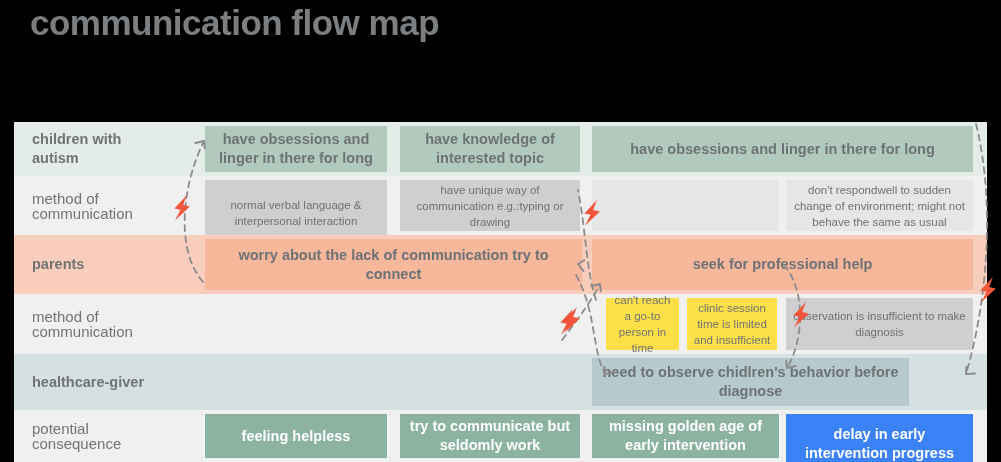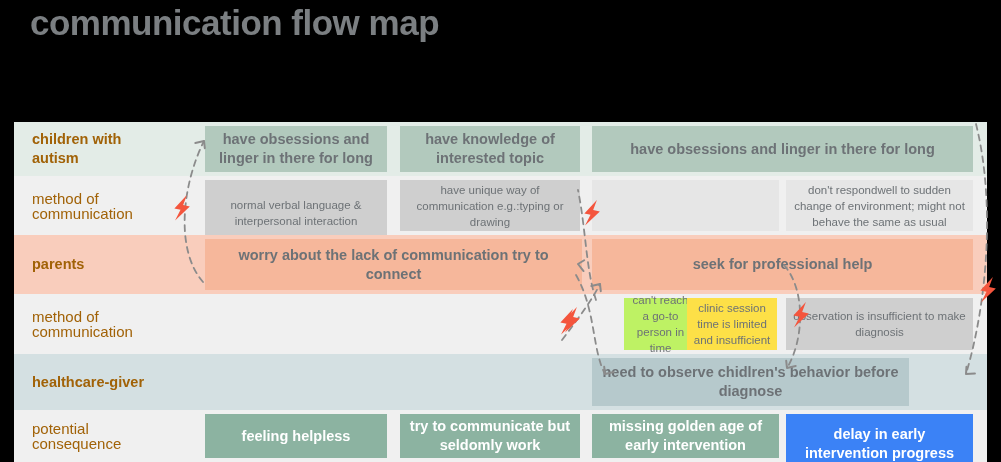--- a/index.html
+++ b/index.html
@@ -11,21 +11,21 @@
     position:absolute;left:30px;top:0px;
     font-size:35px;font-weight:bold;color:#7b7f82;
     letter-spacing:-0.5px;line-height:46px;
   }
   #grid{
     position:absolute;left:14px;top:122px;width:973px;height:340px;
   }
   .row{position:absolute;left:0;width:973px;}
   .rowbg{position:absolute;left:0;top:0;width:973px;height:100%;}
   .rowlabel{
-    position:absolute;left:18px;color:#a16207;
+    position:absolute;left:18px;color:#737373;
     white-space:pre-line;
   }
   .row-head .rowlabel{font-size:14.5px;font-weight:bold;line-height:19px;}
   .row-sub  .rowlabel{font-size:15px;font-weight:normal;line-height:15px;}
   .cell{
     position:absolute;display:flex;align-items:center;justify-content:center;
     text-align:center;box-sizing:border-box;padding:2px 6px;
     line-height:16px;
   }
   .cell.big{font-size:14.5px;font-weight:bold;line-height:19px;color:#6d7276;}
@@ -59,21 +59,21 @@
     <div class="row row-head" style="top: 113px; height: 59px;">
       <div class="rowbg" style="background: rgb(249, 205, 188);"></div>
       <div class="rowlabel" style="top: 20px;">parents</div>
       <div class="cell big" style="left: 578px; width: 381px; top: 4px; height: 51px; background: rgb(246, 183, 155);">seek for professional help</div>
       <div class="cell big" style="left: 191px; width: 377px; top: 4px; height: 51px; background: rgb(246, 183, 155);">worry about the lack of communication try to connect</div>
     </div>
     <div class="row row-sub" style="top: 172px; height: 60px;">
       <div class="rowbg" style="background: rgb(240, 240, 240);"></div>
       <div class="rowlabel" style="top: 15px;">method of
 communication</div>
-      <div class="cell small" style="left: 610px; width: 73px; top: 4px; height: 52px; background: #bef264;">can't reach a go-to person in time</div>
+      <div class="cell small" style="left: 592px; width: 73px; top: 4px; height: 52px; background: #fde047;">can't reach a go-to person in time</div>
       <div class="cell small" style="left: 673px; width: 90px; top: 4px; height: 52px; background: #fde047;">clinic session time is limited and insufficient</div>
       <div class="cell small" style="left: 772px; width: 187px; top: 4px; height: 52px; background: rgb(207, 207, 207);">observation is insufficient to make diagnosis</div>
     </div>
     <div class="row row-head" style="top: 232px; height: 56px;">
       <div class="rowbg" style="background: rgb(212, 224, 226);"></div>
       <div class="rowlabel" style="top: 18.5px;">healthcare-giver</div>
       <div class="cell big" style="left: 578px; width: 317px; top: 4px; height: 48px; background: rgb(182, 201, 204);">need to observe chidlren's behavior before diagnose</div>
     </div>
     <div class="row row-sub" style="top: 288px; height: 52px;">
       <div class="rowbg" style="background: rgb(240, 240, 240);"></div>

